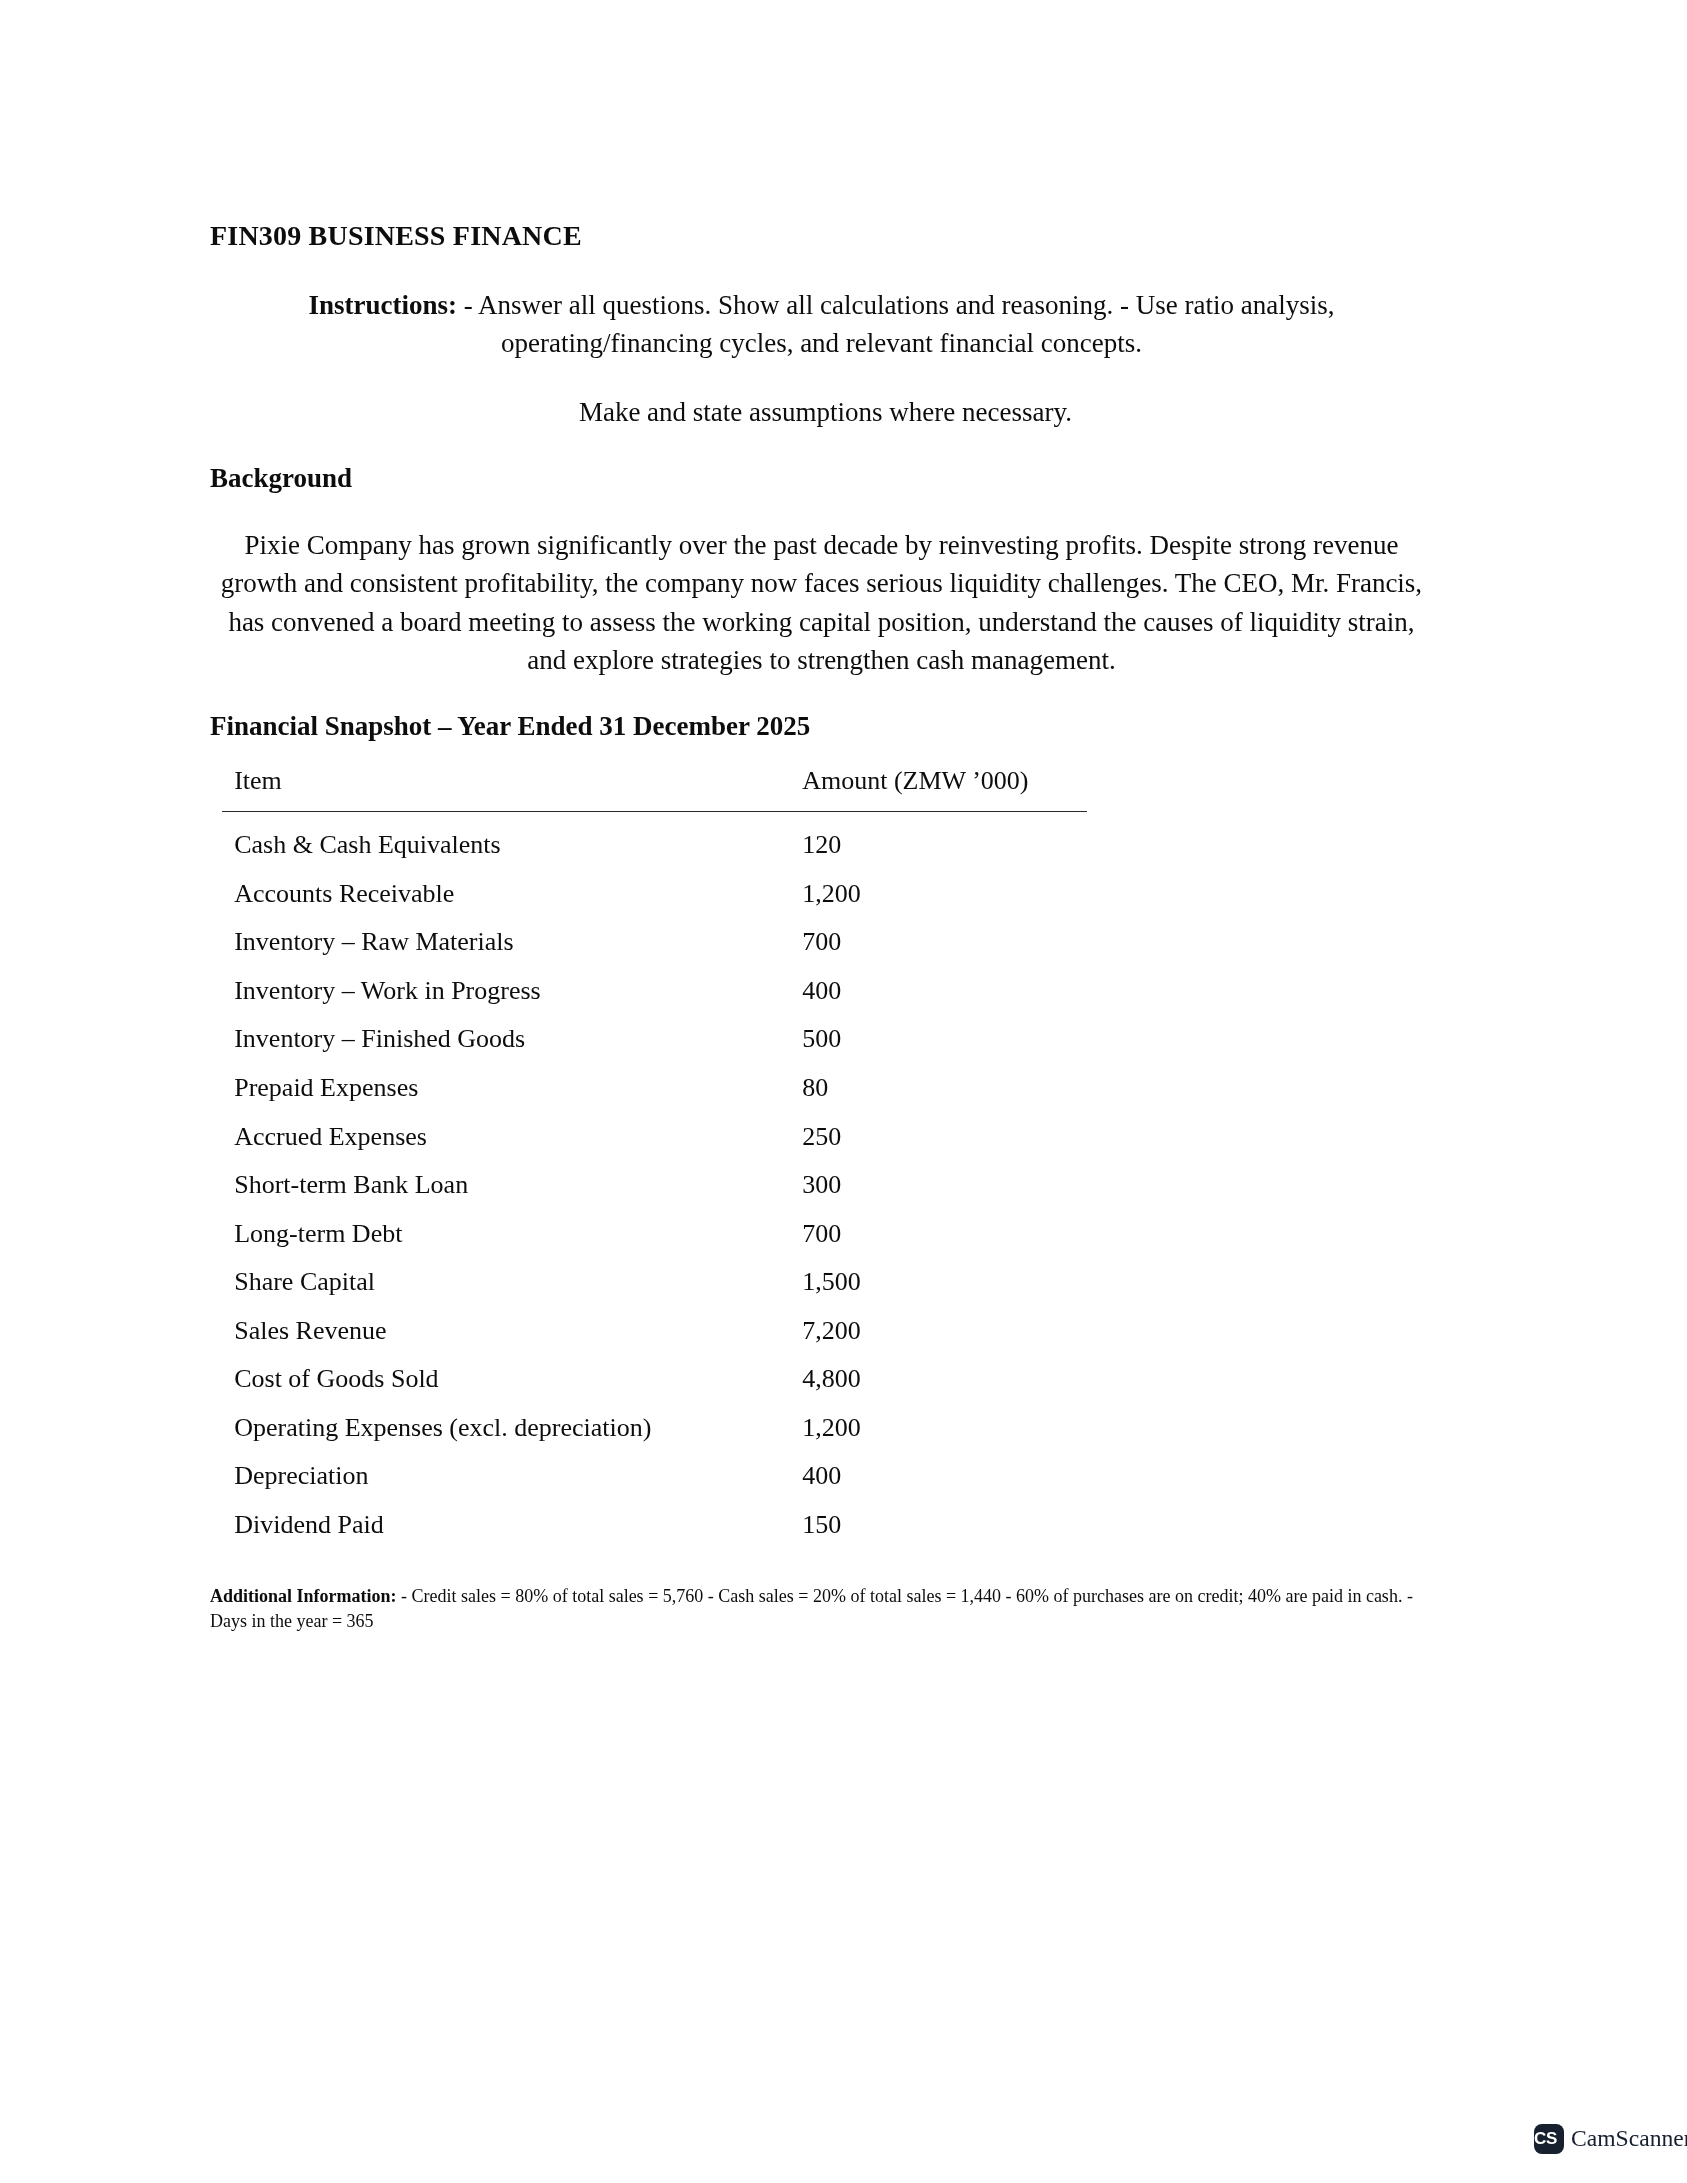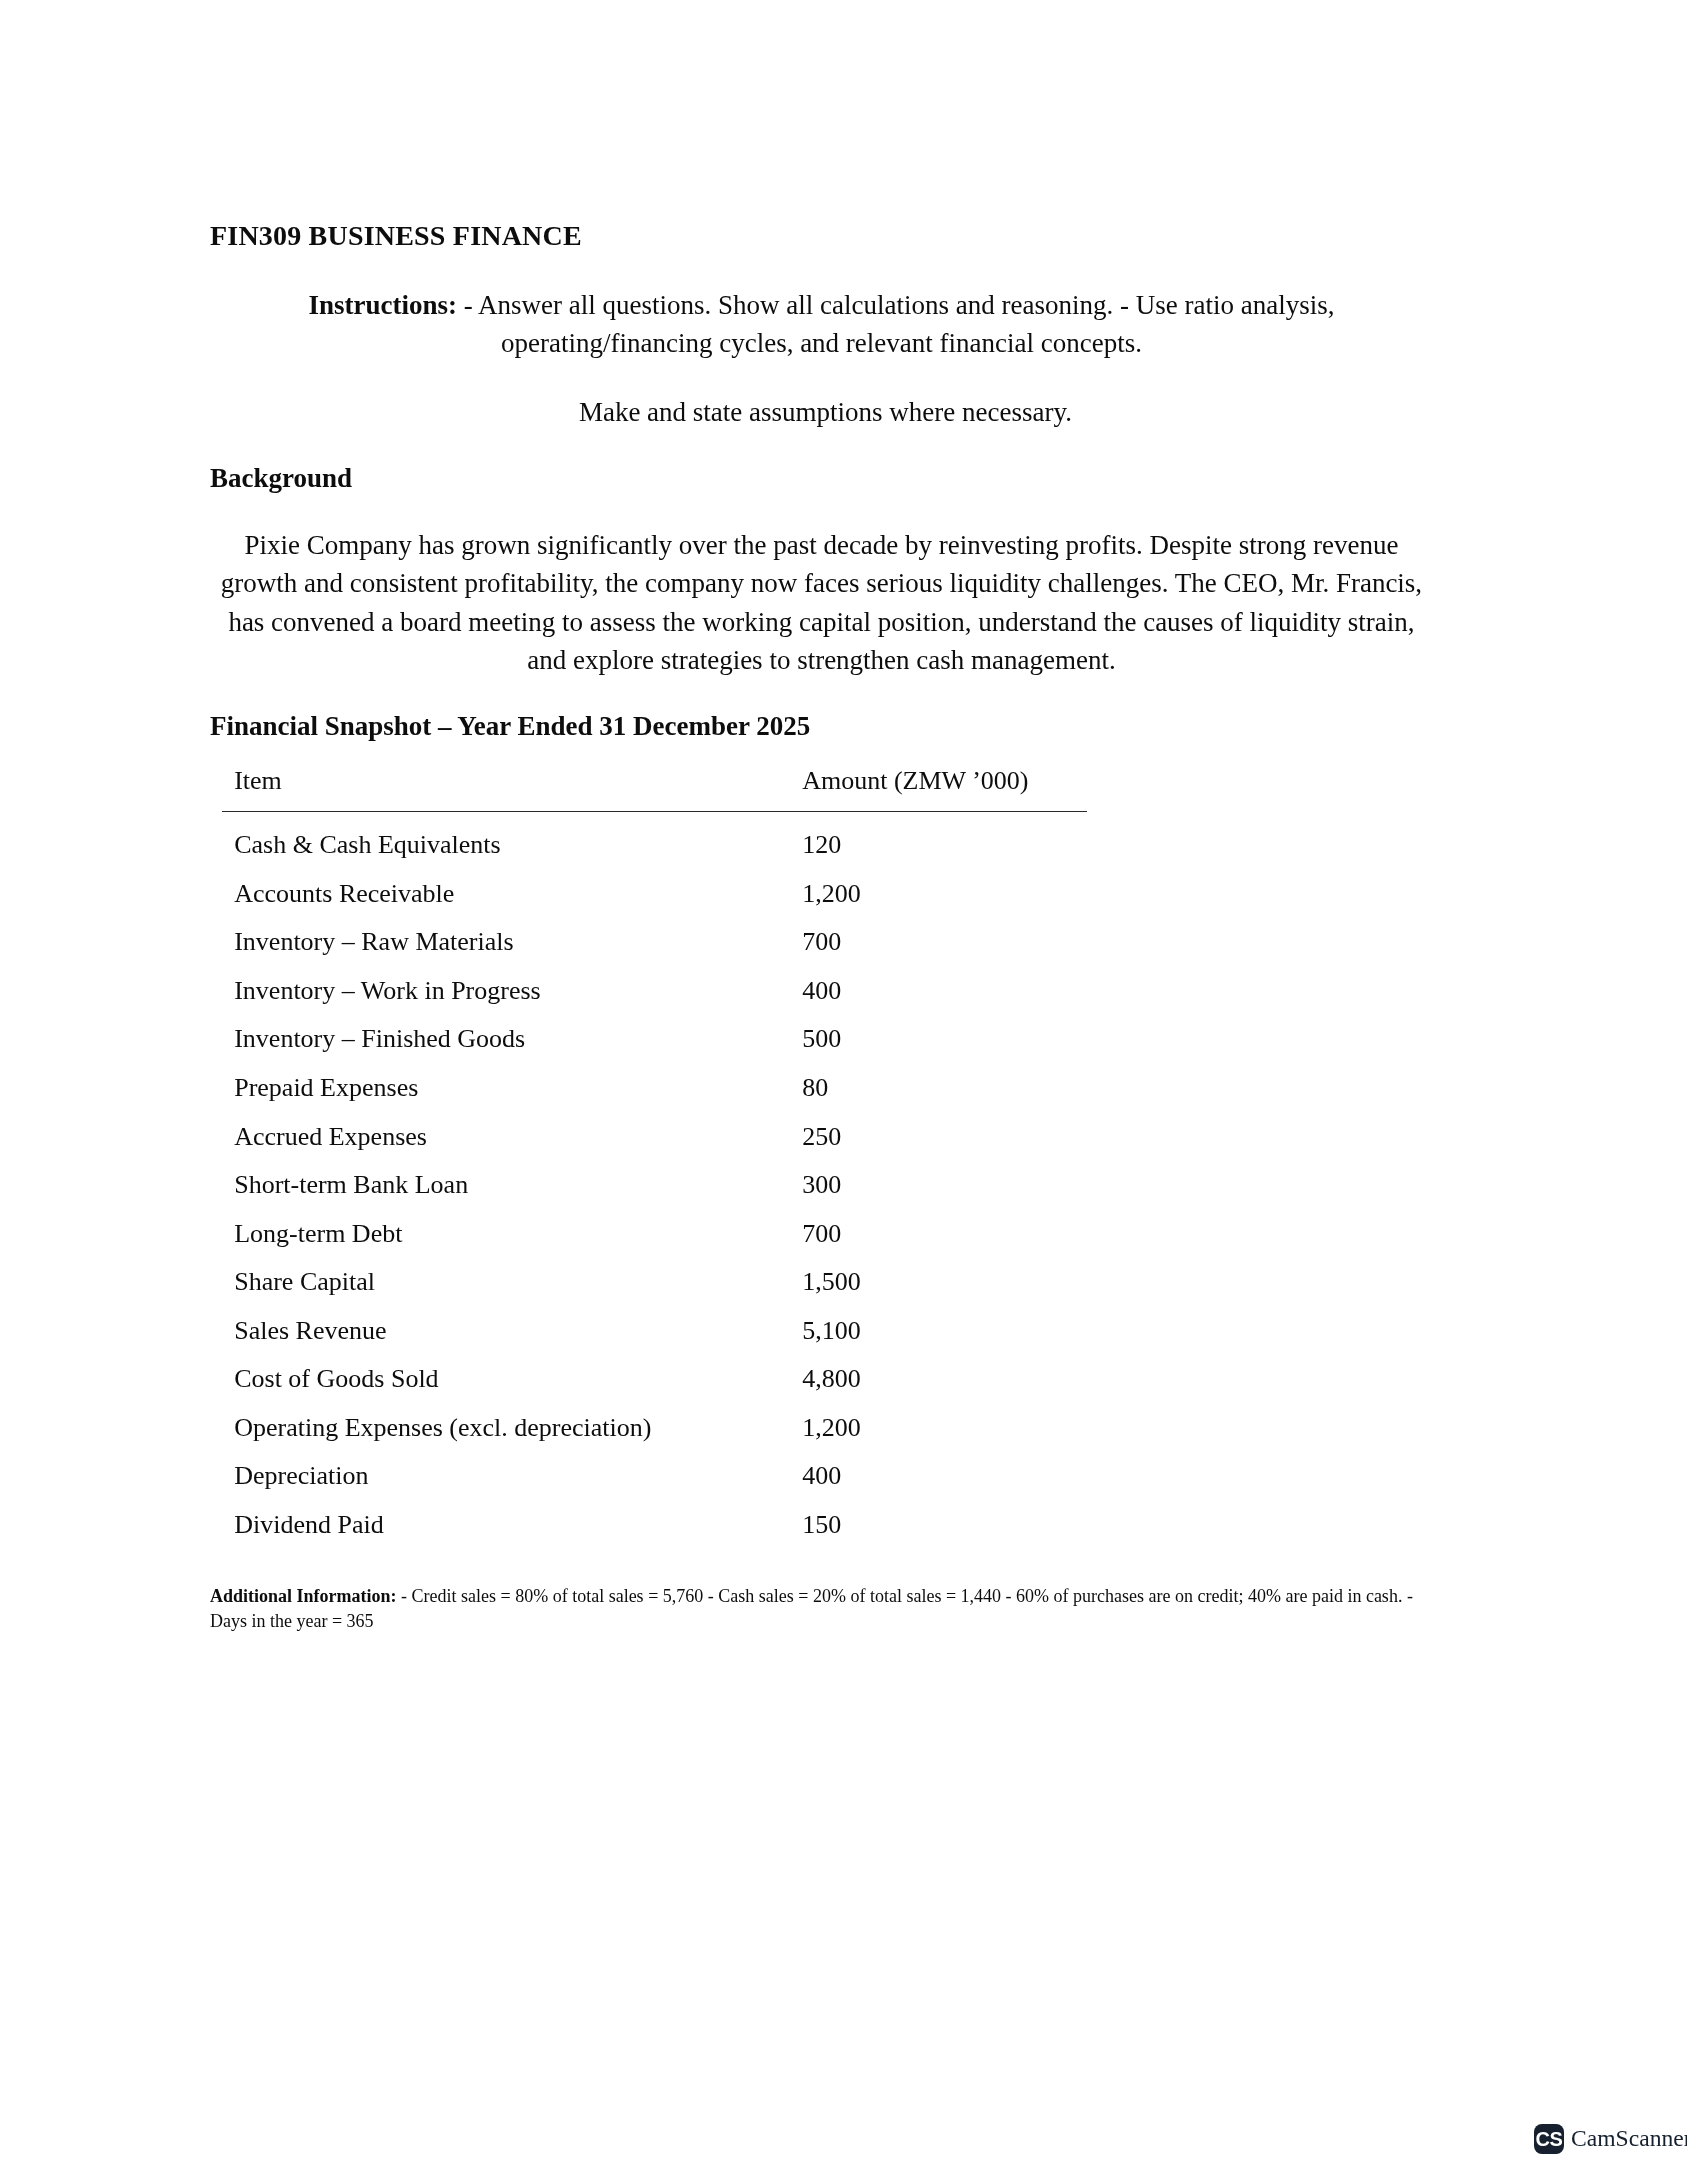--- a/index.html
+++ b/index.html
@@ -110,23 +110,22 @@
     gap: 7px;
   }
   .wm-badge {
     width: 30px;
     height: 30px;
     border-radius: 7.9px;
     background: #17202e;
     color: #ffffff;
     font-family: "Liberation Sans", sans-serif;
     font-weight: bold;
-    font-size: 20px;
+    font-size: 17px;
     line-height: 30px;
-    text-align: center;
     letter-spacing: -0.4px;
   }
   .wm-text {
     font-family: "Liberation Serif", serif;
     font-size: 23.6px;
     color: #17202e;
     line-height: 1;
   }
 </style>
 </head>
@@ -195,21 +194,21 @@
           <tr>
             <td>Long-term Debt</td>
             <td>700</td>
           </tr>
           <tr>
             <td>Share Capital</td>
             <td>1,500</td>
           </tr>
           <tr>
             <td>Sales Revenue</td>
-            <td>5,100</td>
+            <td>7,200</td>
           </tr>
           <tr>
             <td>Cost of Goods Sold</td>
             <td>4,800</td>
           </tr>
           <tr>
             <td>Operating Expenses (excl. depreciation)</td>
             <td>1,200</td>
           </tr>
           <tr>

